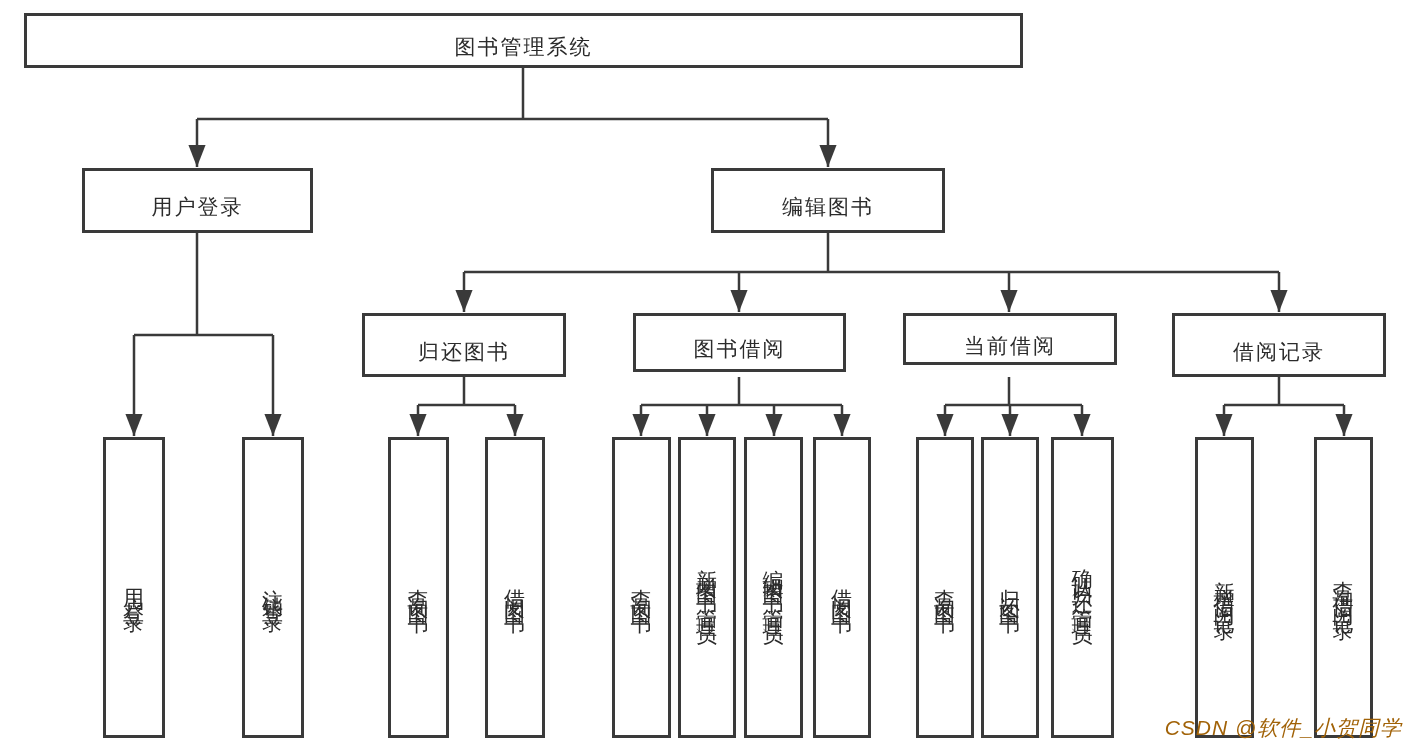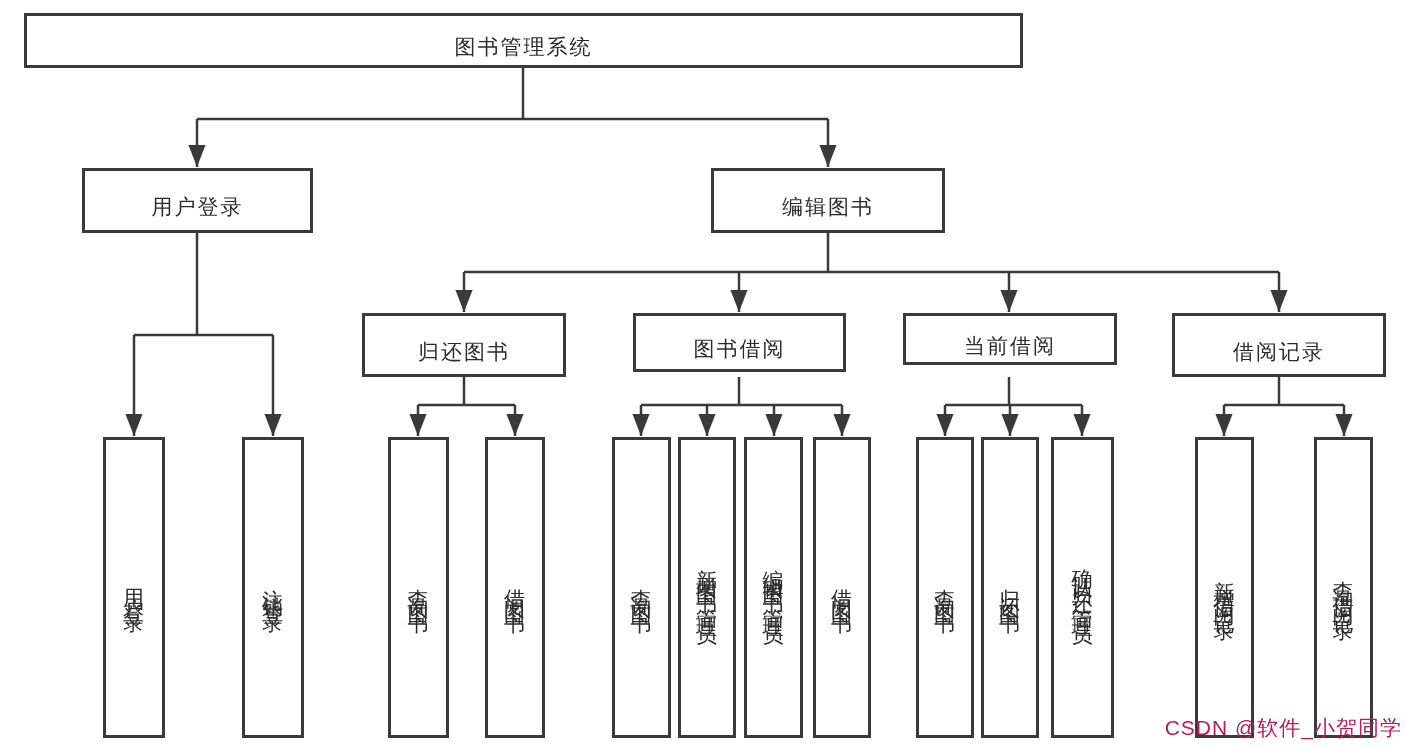--- a/index.html
+++ b/index.html
@@ -34,23 +34,24 @@
     text-orientation: mixed;
     letter-spacing: 8px;
     white-space: nowrap;
   }
   .watermark {
     position: absolute;
     right: 3px;
     top: 714px;
     font-size: 21px;
     letter-spacing: 1px;
-    color: #be185d;
+    color: #a16207;
     z-index: 10;
     white-space: nowrap;
+    font-style: italic;
   }
 </style>
 </head>
 <body>
 
 <div class="stage">
 
   <svg class="wires" viewBox="0 0 1405 747" xmlns="http://www.w3.org/2000/svg">
     <defs>
       <marker id="arrowhead" markerWidth="9" markerHeight="7" refX="9" refY="3.5" orient="auto" markerUnits="strokeWidth">

